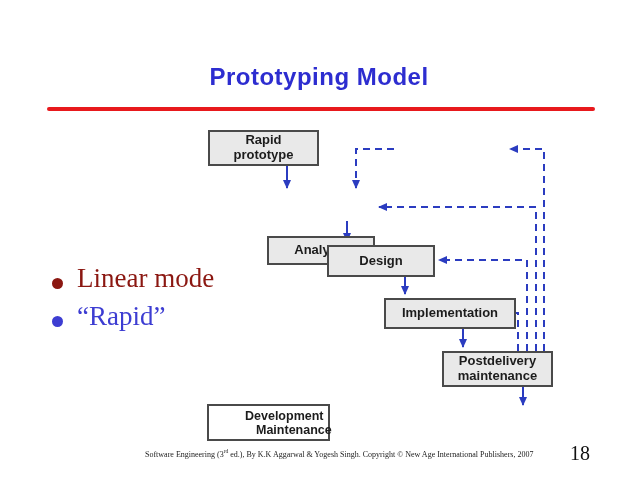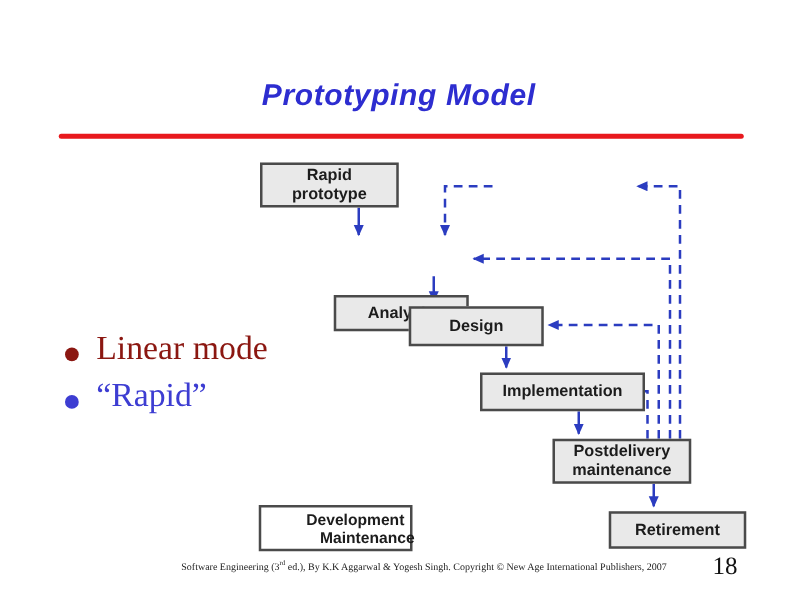--- a/index.html
+++ b/index.html
@@ -2,21 +2,21 @@
 <html style="--title-blue: #2d2dd0; --rule-red: #e8191d; --arrow-blue: #2b3cc0; --box-fill: #e9e9e9; --box-border: #4a4a4a; --bullet1-red: #8b1711; --bullet2-blue: #3d3dd2;"><head>
 <meta charset="utf-8">
 <style>
   html,body{margin:0;padding:0;background:#fff;}
   .slide{
     position:relative;width:638px;height:493px;background:#ffffff;overflow:hidden;
     font-family:"Liberation Sans",sans-serif;
   }
   .title{
     position:absolute;left:0;top:63px;width:638px;text-align:center;
-    font-size:24px;font-weight:bold;font-style:italic;letter-spacing:.5px;
+    font-size:24px;font-weight:bold;letter-spacing:.5px;
     color:var(--title-blue,#2d2dd0);
   }
   .rule{
     position:absolute;left:47px;top:107px;width:548px;height:4px;border-radius:2px;
     background:var(--rule-red,#e8191d);
   }
   
   .node{
     position:absolute;box-sizing:border-box;background:var(--box-fill,#e9e9e9);
     border:2px solid var(--box-border,#4a4a4a);
@@ -97,21 +97,20 @@
 
     <line class="ar" x1="213" y1="417" x2="234" y2="417" marker-end="url(#ah)"></line>
     <line class="ar ar-dash-s" x1="213" y1="431" x2="234" y2="431" marker-end="url(#ah)"></line>
   </svg>
 
   <div class="node n-rapid">Rapid prototype</div>
   <div class="node n-analysis">Analysis</div>
   <div class="node n-design">Design</div>
   <div class="node n-implementation">Implementation</div>
   <div class="node n-postdelivery">Postdelivery maintenance</div>
-  <div class="node n-retirement">Retirement</div>
 
   <div class="legend"></div>
   <div class="legend-label lg-dev">Development</div>
   <div class="legend-label lg-maint">Maintenance</div>
 
   <div class="bullet-row b1">
     <span class="bullet-dot"></span>
     <span class="bullet-text">Linear mode</span>
   </div>
   <div class="bullet-row b2">

